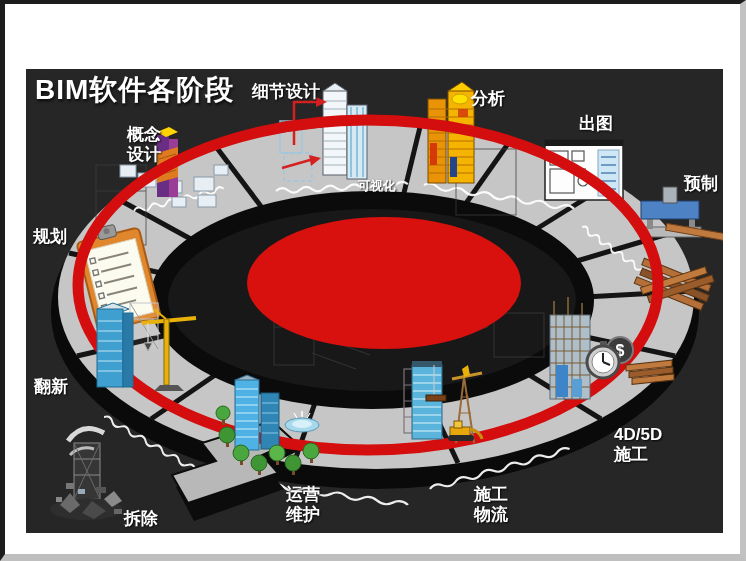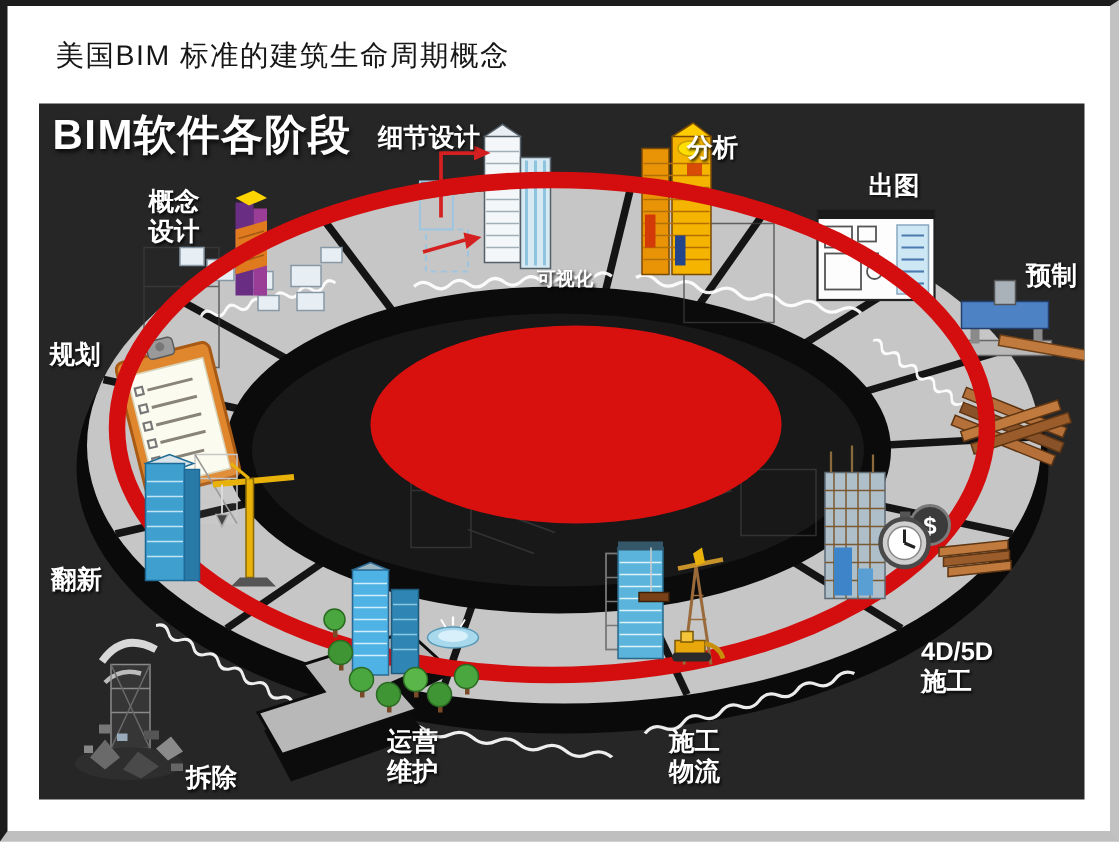--- a/index.html
+++ b/index.html
@@ -23,40 +23,39 @@
   .diagram-title{
     position:absolute;left:9px;top:2px;
     font-size:28px;font-weight:bold;color:#ffffff;letter-spacing:1px;
     text-shadow:1px 2px 3px rgba(0,0,0,.8);
   }
   .stage-label{
     position:absolute;color:#ffffff;font-weight:bold;font-size:17px;
     line-height:1.15;white-space:pre-line;
     text-shadow:1px 1px 2px rgba(0,0,0,.85);
   }
-  .stage-label.centered{text-align:center;}
+  .stage-label.centered{text-align:center;margin-left:28px;}
   .ring-label{
     position:absolute;color:#ffffff;font-weight:bold;font-size:12.5px;
     text-shadow:1px 1px 2px rgba(0,0,0,.9);
   }
   .center-label{
     position:absolute;left:208px;top:149px;width:300px;text-align:center;
     color:#ffffff;font-weight:bold;line-height:1.08;
   }
   .center-line1{font-size:42px;letter-spacing:2px;}
   .center-line2{font-size:33px;letter-spacing:1px;}
   .squig{stroke:#ffffff;fill:none;stroke-width:2.1;opacity:.92;}
   .divider{stroke:#141414;stroke-width:5;}
   .sketch{stroke:#3d3d3d;fill:none;stroke-width:1;opacity:.75;}
 </style>
 </head>
 <body>
 
 <div class="frame">
-  <div class="slide-title">美国BIM 标准的建筑生命周期概念</div>
 
   <div class="diagram">
     <svg width="697" height="464" viewBox="0 0 697 464">
       <defs>
         <path id="sq" d="M0 0 q6 -5 12 0 t12 0 t12 0 t12 0 t12 0 t12 0 t12 0 t12 0 t12 0 t12 0 t12 0"></path>
       </defs>
 
       <g>
         <ellipse cx="349" cy="243" rx="324" ry="177" fill="#0a0a0a"></ellipse>
       </g>
@@ -425,21 +424,21 @@
         <ellipse cx="358" cy="214" rx="137" ry="66" fill="#d8100e"></ellipse>
       </g>
     </svg>
 
     <div class="diagram-title">BIM软件各阶段</div>
 
     <div class="stage-label" style="left:7px;top:138px;margin-top:20px;">规划</div>
     <div class="stage-label centered" style="left:68px;top:56px;width:44px;">概念
 设计</div>
     <div class="stage-label" style="left:226px;top:13px;">细节设计</div>
-    <div class="stage-label" style="left:432px;top:20px;">分析</div>
+    <div class="stage-label" style="left:445px;top:20px;">分析</div>
     <div class="stage-label" style="left:553px;top:45px;">出图</div>
     <div class="stage-label" style="left:658px;top:105px;">预制</div>
     <div class="stage-label" style="left:588px;top:356px;">4D/5D
 施工</div>
     <div class="stage-label centered" style="left:416px;top:416px;width:42px;">施工
 物流</div>
     <div class="stage-label centered" style="left:228px;top:416px;width:42px;">运营
 维护</div>
     <div class="stage-label" style="left:8px;top:308px;">翻新</div>
     <div class="stage-label" style="left:98px;top:440px;">拆除</div>

